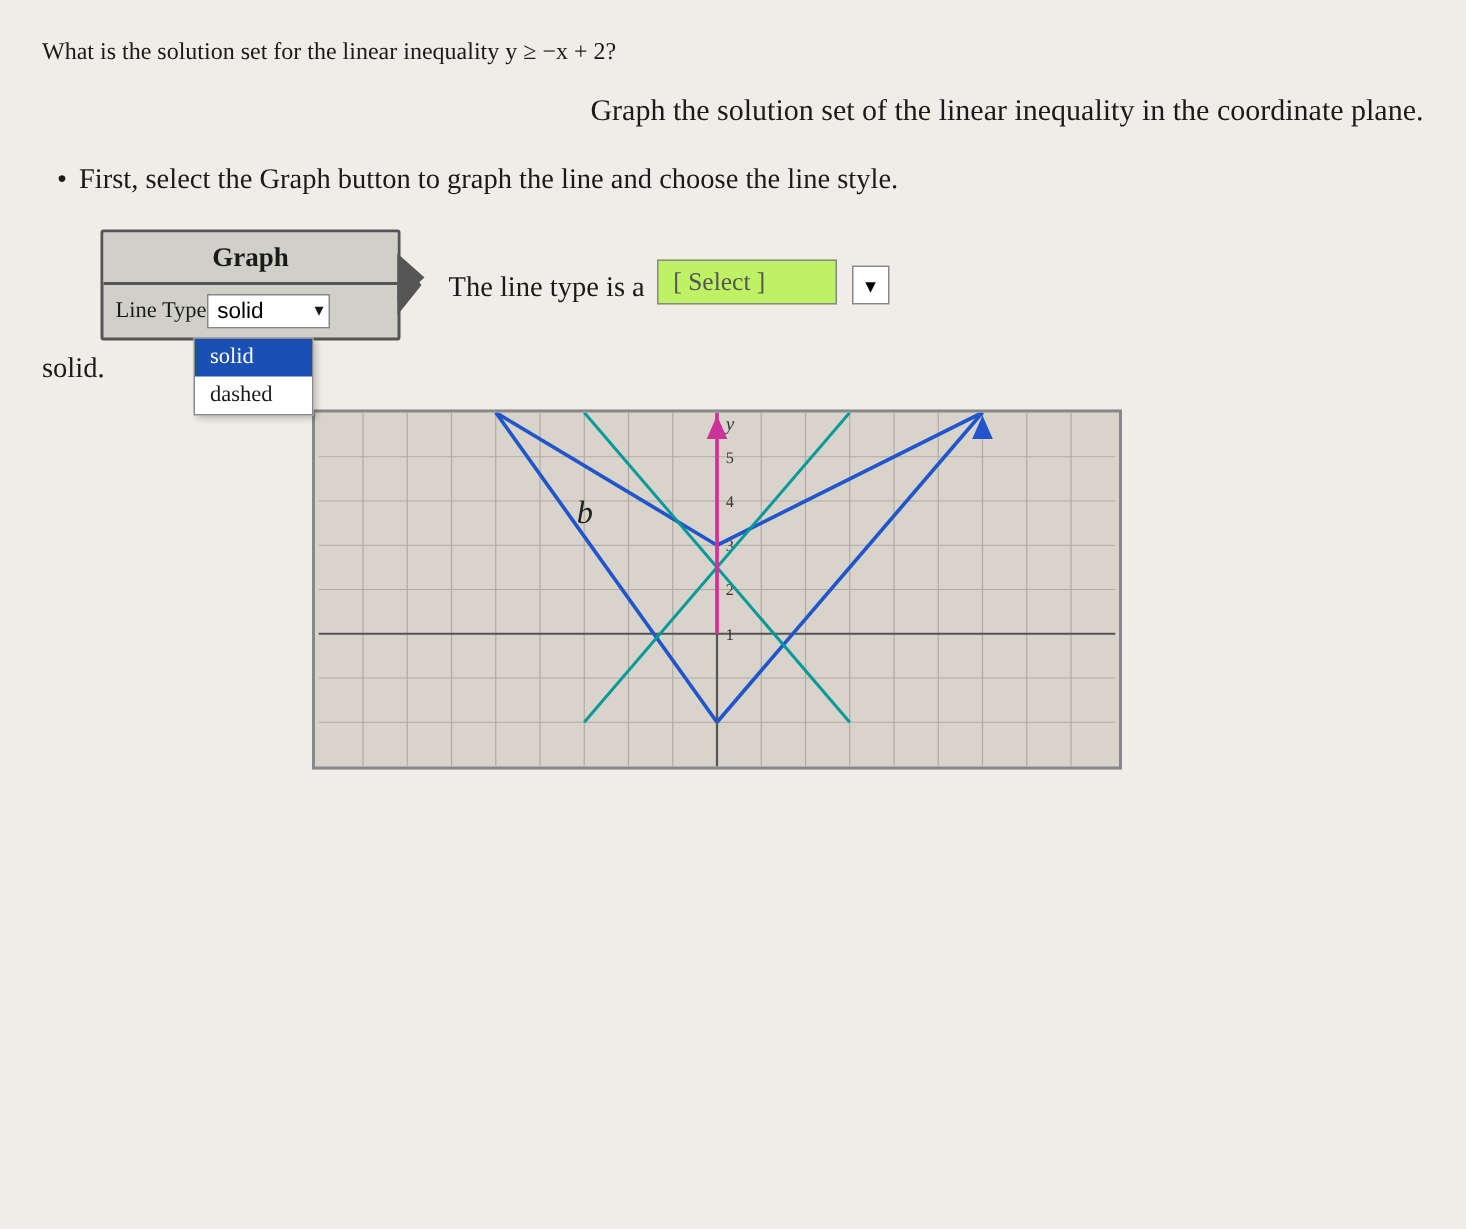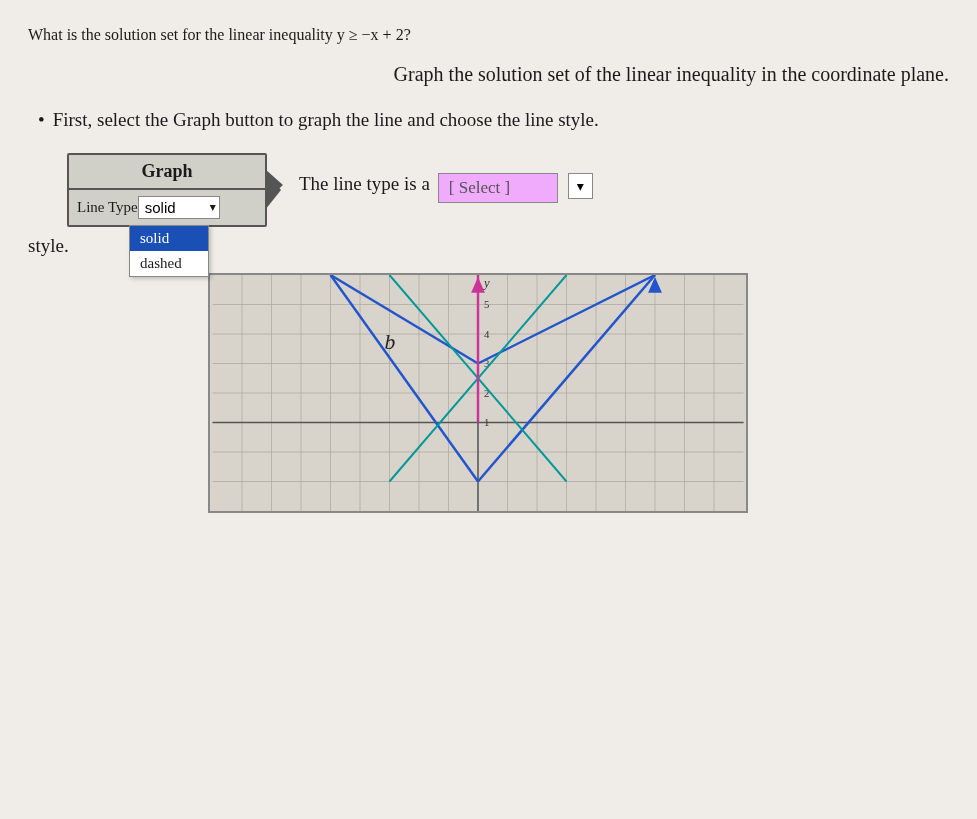--- a/index.html
+++ b/index.html
@@ -115,27 +115,27 @@
       font-size: 15px;
       cursor: pointer;
     }
     .dropdown-item.selected {
       background: #1a4fb5;
       color: white;
     }
     .line-type-sentence {
       font-size: 19px;
       display: flex;
-      align-items: flex-start;
+      align-items: flex-end;
       gap: 8px;
       margin-top: 12px;
     }
     .select-box {
       border: 1px solid #888;
-      background: #f0abfc;
+      background: #bef264;
       padding: 4px 10px;
       font-size: 17px;
       color: #555;
       min-width: 120px;
       display: inline-block;
     }
     .select-dropdown-btn {
       border: 1px solid #888;
       background: white;
       padding: 4px 8px;
@@ -197,21 +197,21 @@
 
   <div style="display:flex; flex-direction:column; justify-content:flex-start; padding-top: 8px;">
     <div class="line-type-sentence">
       <span>The line type is a</span>
       <span class="select-box">[ Select ]</span>
       <button class="select-dropdown-btn">▾</button>
     </div>
   </div>
 </div>
 
-<div class="line-below">style.</div>
+<div class="line-below">solid.</div>
 
 <div class="graph-area">
   <svg class="graph-grid" viewBox="0 0 540 240" xmlns="http://www.w3.org/2000/svg">
 
     <line x1="30" y1="0" x2="30" y2="240" stroke="#b0aba2" stroke-width="0.8"></line>
     <line x1="60" y1="0" x2="60" y2="240" stroke="#b0aba2" stroke-width="0.8"></line>
     <line x1="90" y1="0" x2="90" y2="240" stroke="#b0aba2" stroke-width="0.8"></line>
     <line x1="120" y1="0" x2="120" y2="240" stroke="#b0aba2" stroke-width="0.8"></line>
     <line x1="150" y1="0" x2="150" y2="240" stroke="#b0aba2" stroke-width="0.8"></line>
     <line x1="180" y1="0" x2="180" y2="240" stroke="#b0aba2" stroke-width="0.8"></line>

